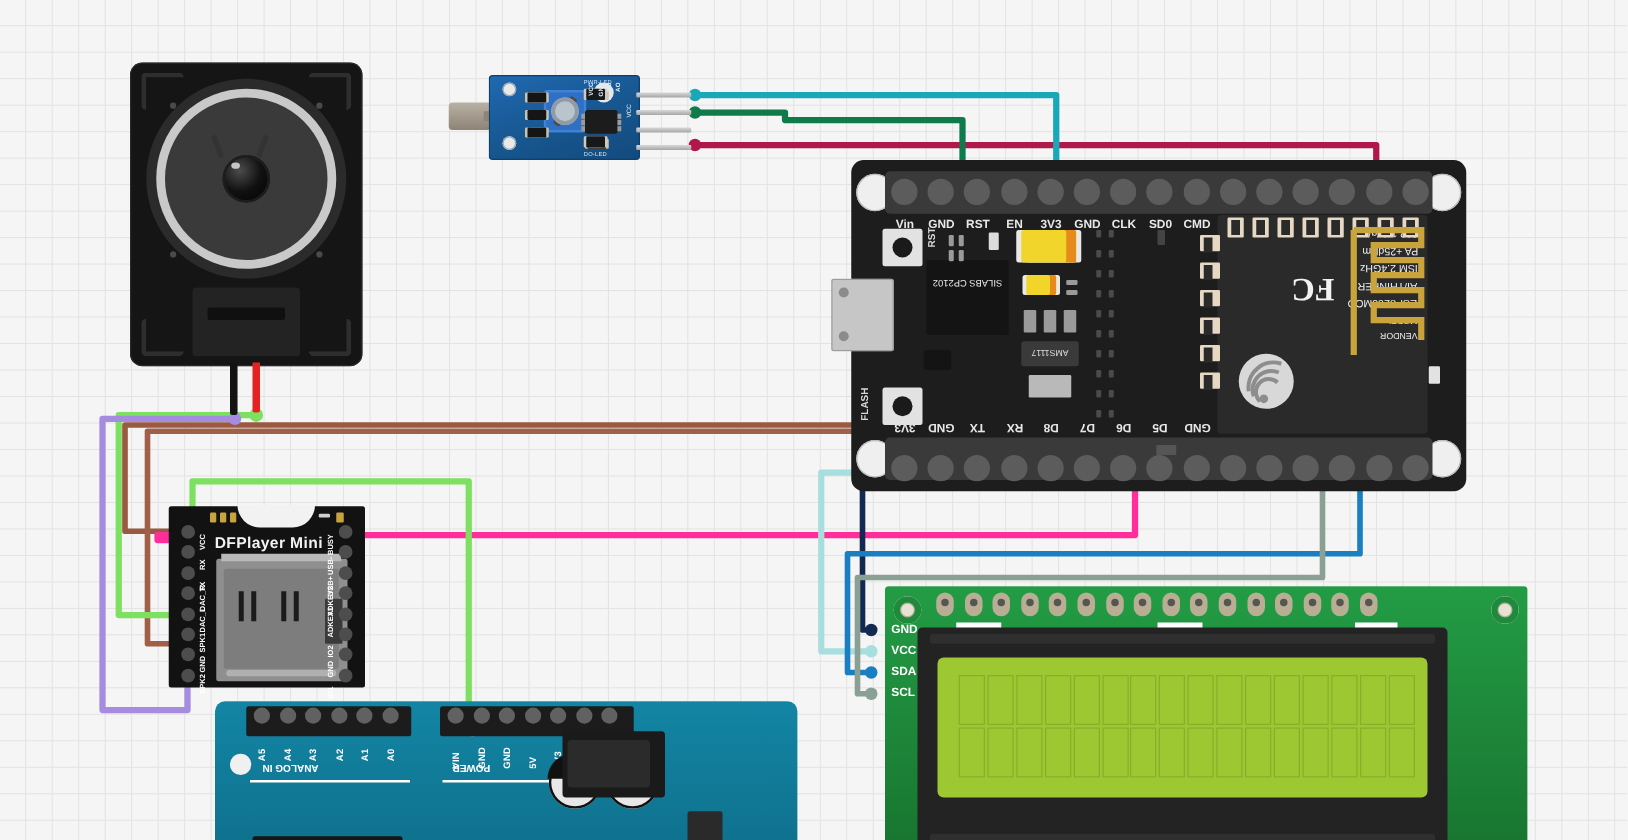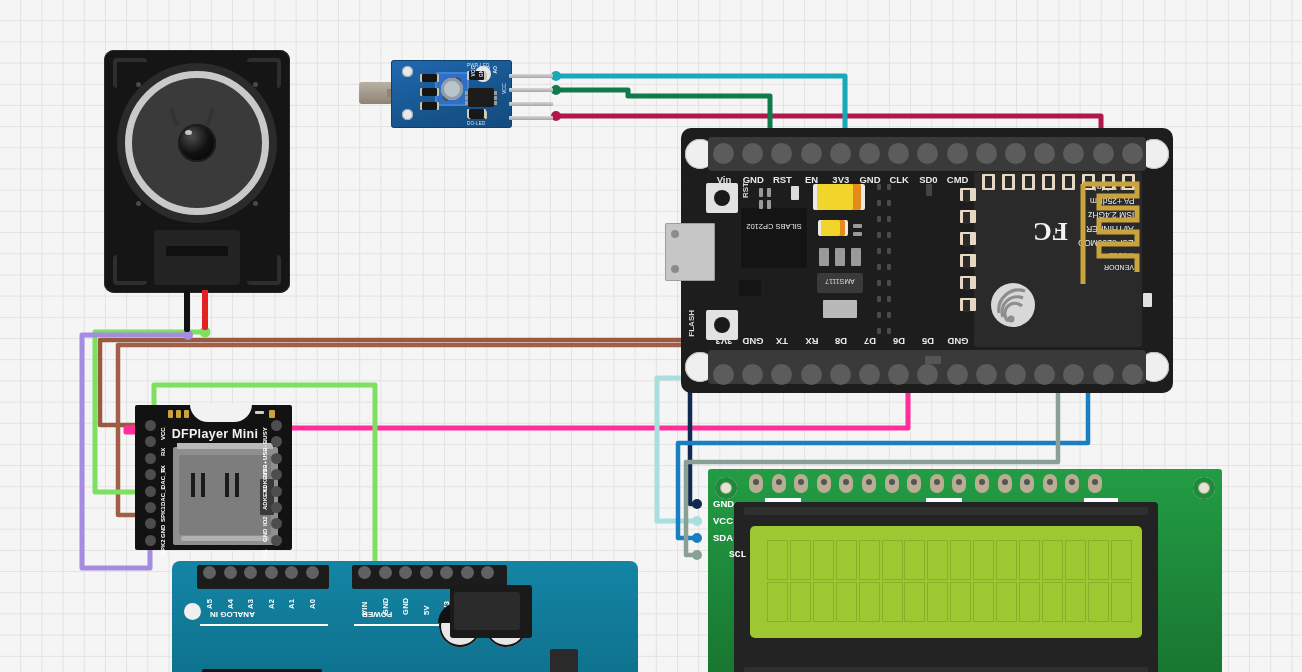--- a/index.html
+++ b/index.html
@@ -648,16 +648,16 @@
             <div class="lcd-cell" style="left: 337.6px; top: 56px; width: 21px; height: 40px;"></div>
             <div class="lcd-cell" style="left: 360.5px; top: 56px; width: 21px; height: 40px;"></div>
           </div>
       </div>
       <div class="lcd-slotline" style="top:165px;"></div>
     </div>
     <div id="lcd-i2c-labels">
         <div class="lcd-pin-lbl" style="left: 5px; top: 29px;">GND</div>
         <div class="lcd-pin-lbl" style="left: 5px; top: 46px;">VCC</div>
         <div class="lcd-pin-lbl" style="left: 5px; top: 63px;">SDA</div>
-        <div class="lcd-pin-lbl" style="left: 21px; top: 80px; font-family: Liberation Mono, monospace;">SCL</div>
+        <div class="lcd-pin-lbl" style="left: 5px; top: 80px;">SCL</div>
       </div>
   </div>
 </div>
 
 </body></html>

